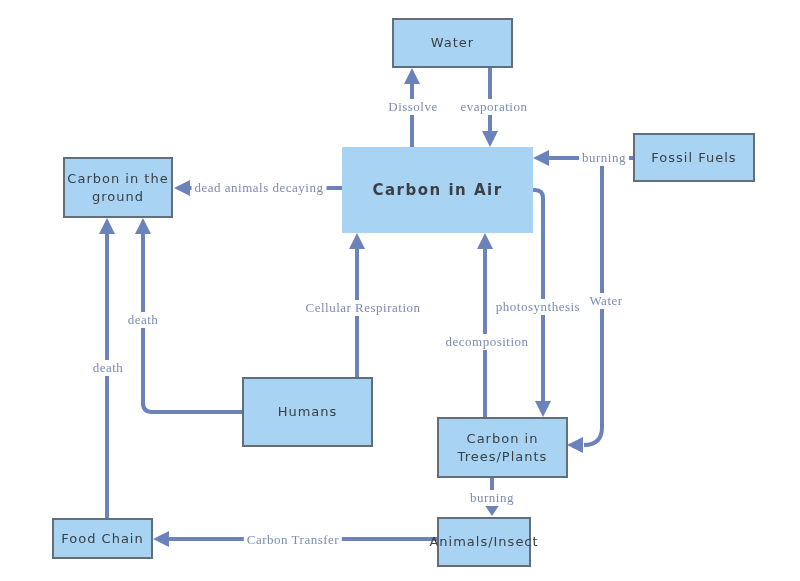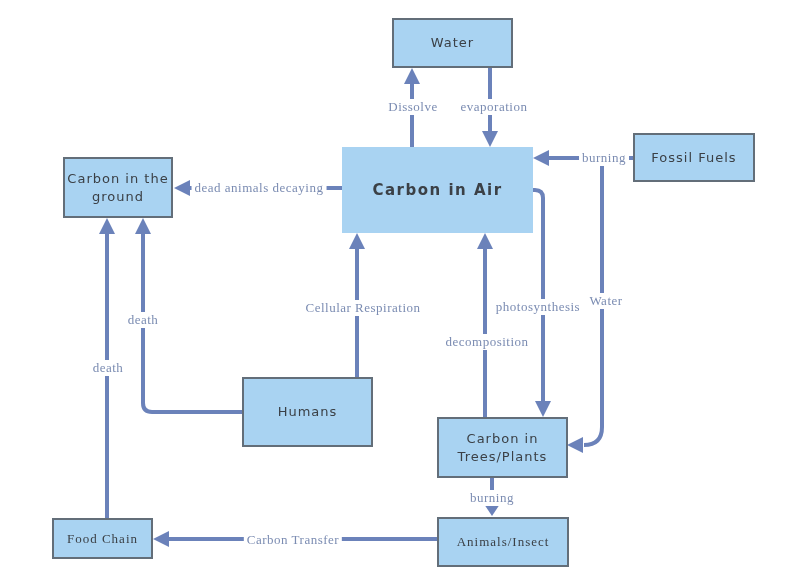--- a/index.html
+++ b/index.html
@@ -84,23 +84,23 @@
   <div class="node" style="left:633px;top:133px;width:122px;height:49px;">Fossil Fuels</div>
 
   <div class="node" style="left:63px;top:157px;width:110px;height:61px;">Carbon in the
 ground</div>
 
   <div class="node" style="left:242px;top:377px;width:131px;height:70px;">Humans</div>
 
   <div class="node" style="left:437px;top:417px;width:131px;height:61px;">Carbon in
 Trees/Plants</div>
 
-  <div class="node" style="left:437px;top:517px;width:132px;height:50px;font-family:Liberation Serif, serif;">Animals/Insect</div>
+  <div class="node" style="left:437px;top:517px;width:94px;height:50px;">Animals/Insect</div>
 
-  <div class="node" style="left:52px;top:518px;width:101px;height:41px;font-family:Liberation Serif, serif;">Food Chain</div>
+  <div class="node" style="left:52px;top:518px;width:101px;height:41px;">Food Chain</div>
 
   <span class="elabel" style="left:413px;top:107px;">Dissolve</span>
 
   <span class="elabel" style="left:494px;top:107px;">evaporation</span>
 
   <span class="elabel" style="left:564px;top:158px;margin-left:40px;">burning</span>
 
   <span class="elabel" style="left:259px;top:188px;">dead animals decaying</span>
 
   <span class="elabel" style="left:363px;top:308px;">Cellular Respiration</span>

